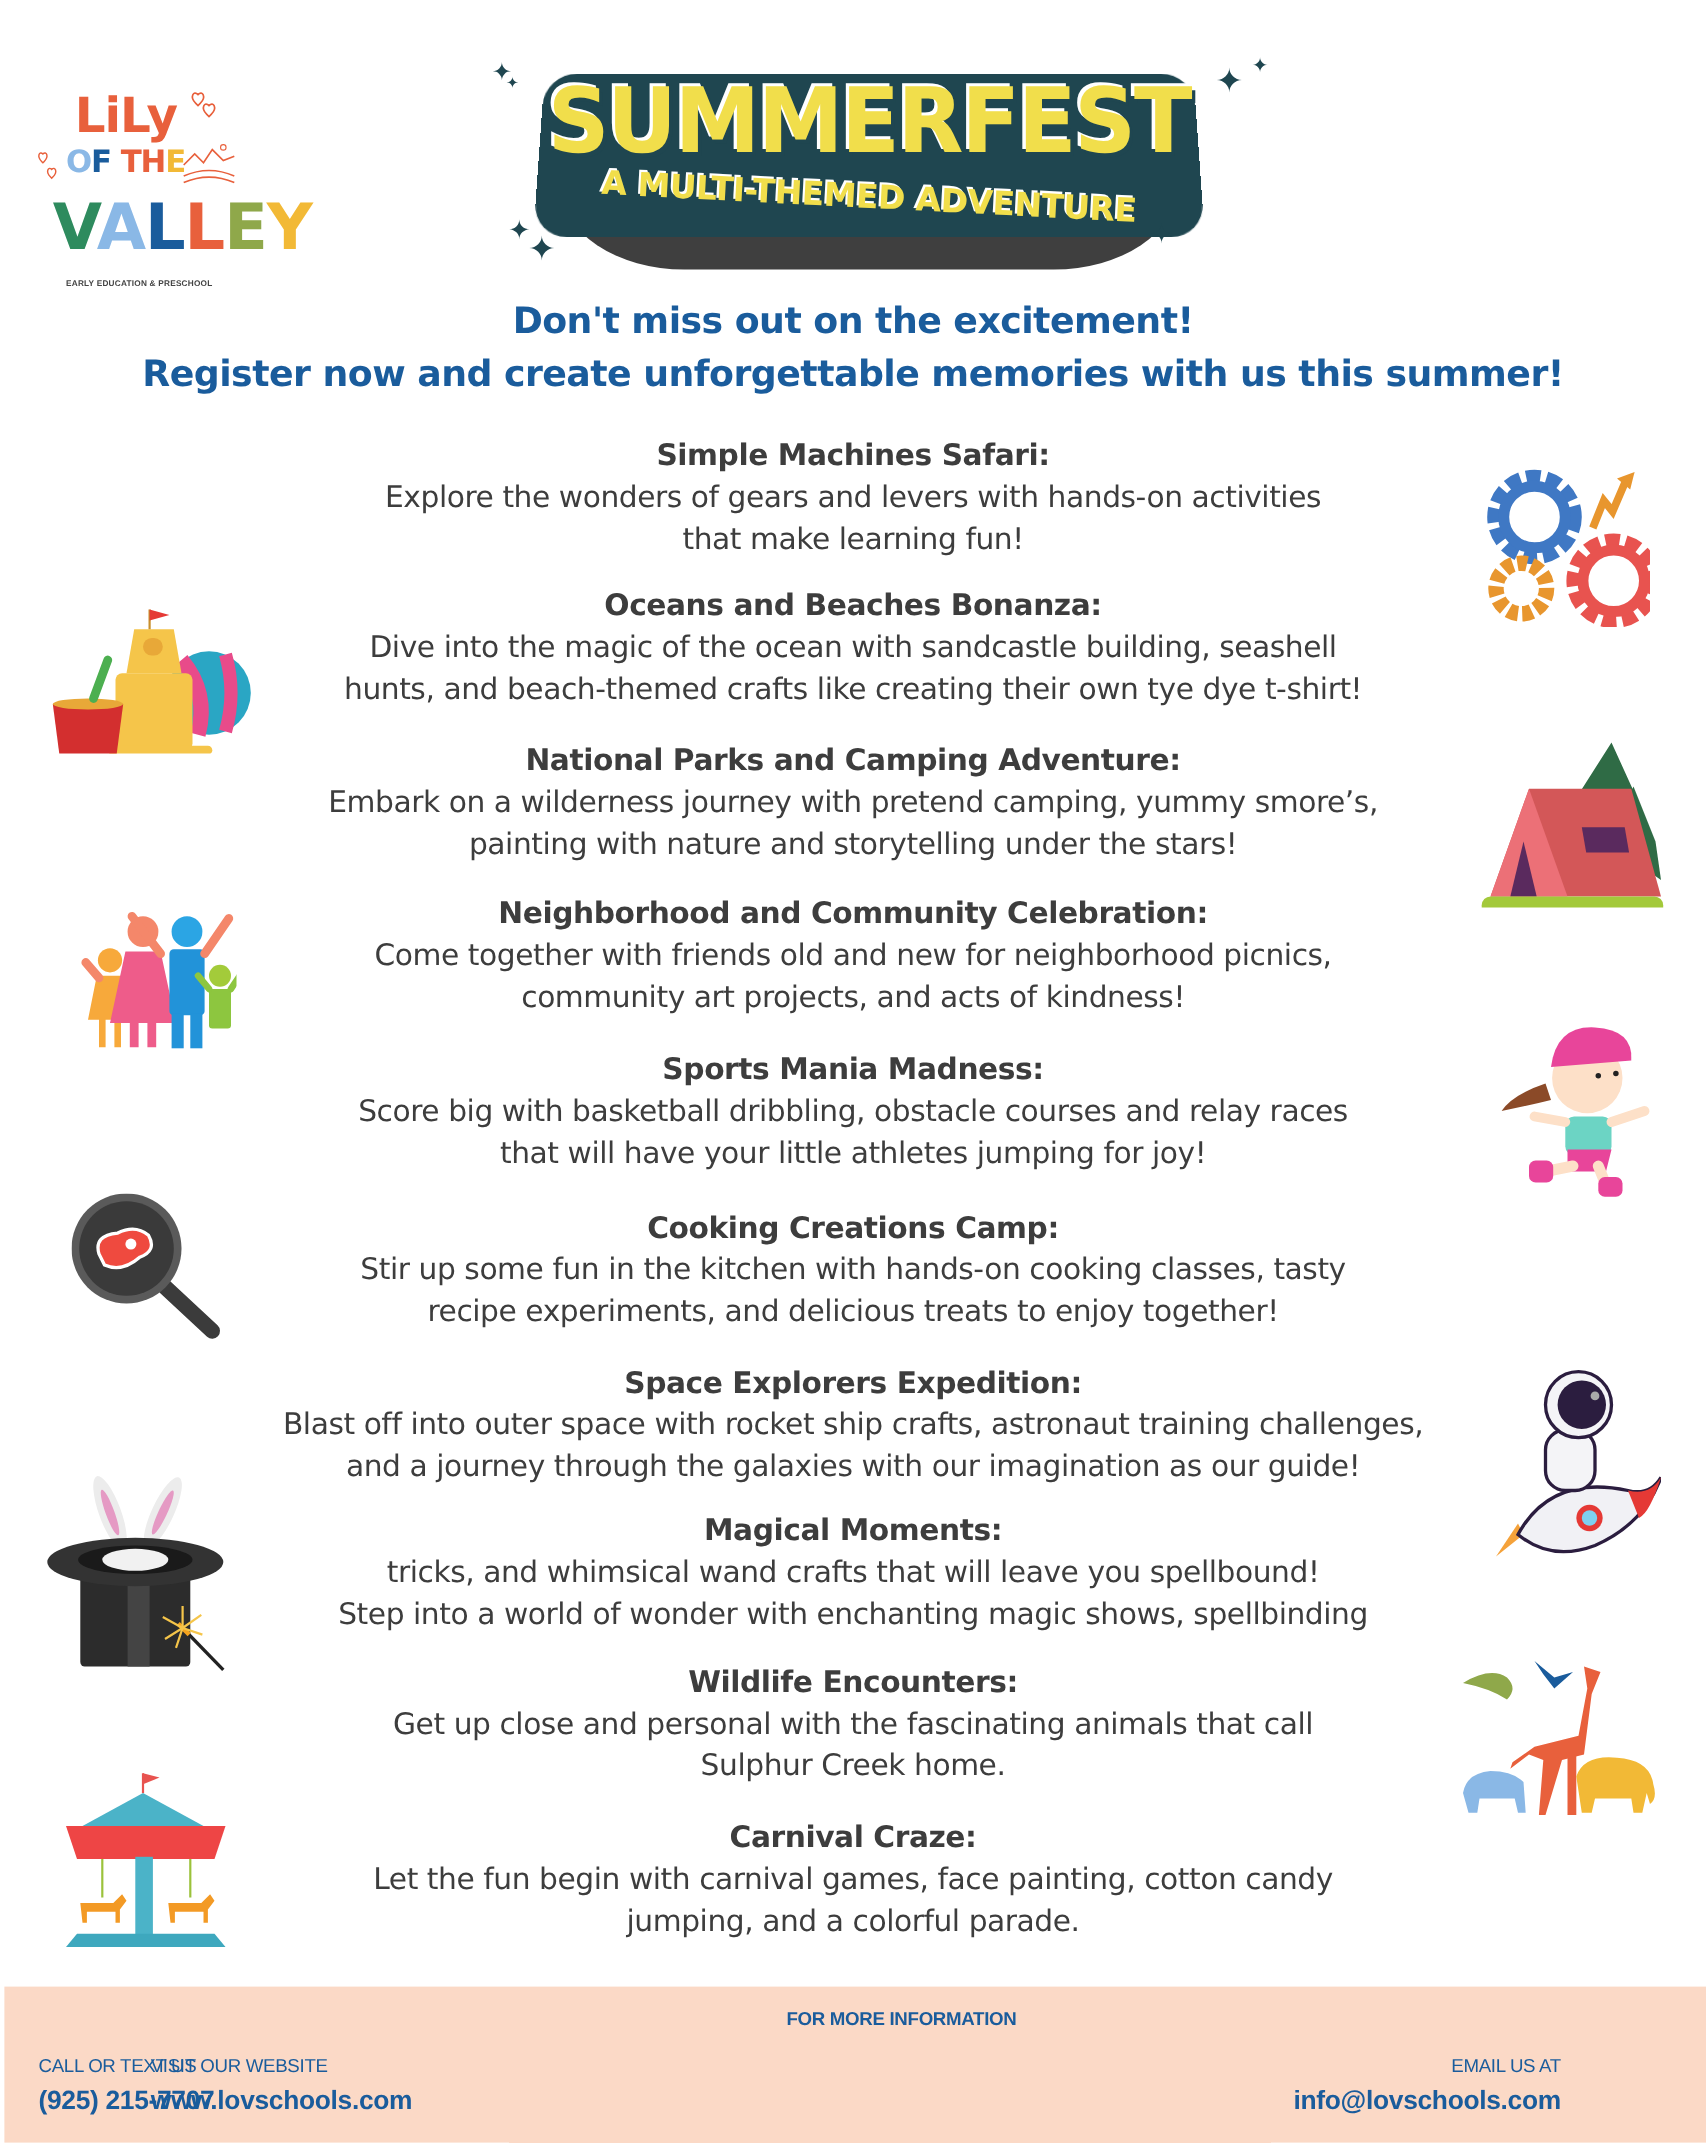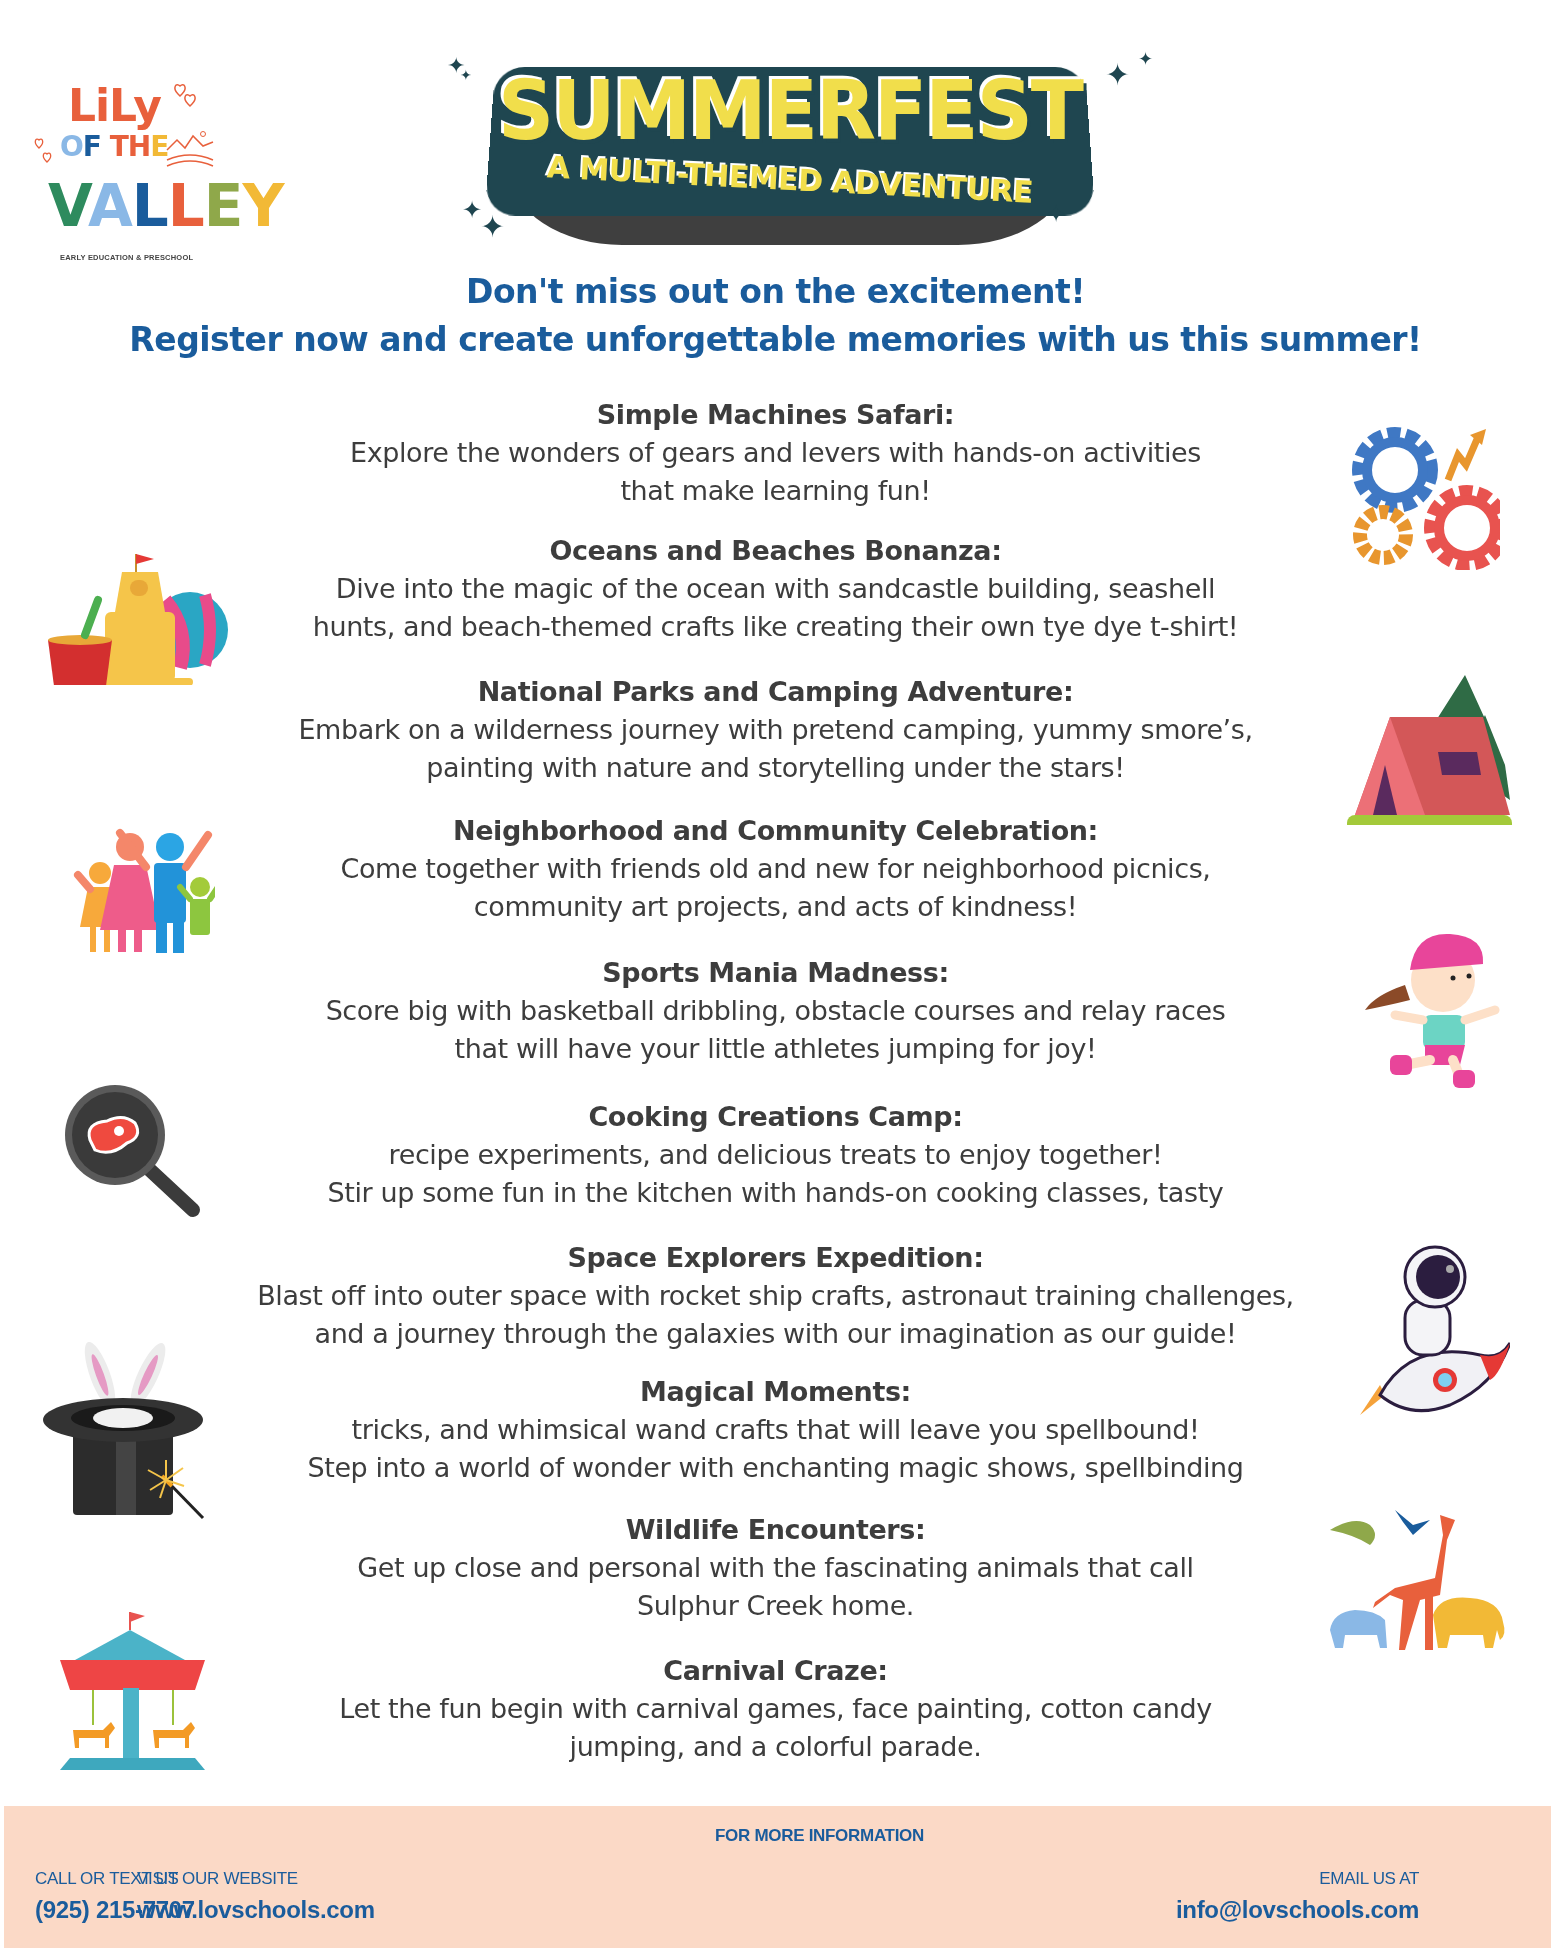--- a/index.html
+++ b/index.html
@@ -115,22 +115,22 @@
     <div class="theme-desc">Come together with friends old and new for neighborhood picnics,</div>
     <div class="theme-desc">community art projects, and acts of kindness!</div>
   </div>
   <div class="theme" style="top:558px;">
     <div class="theme-title">Sports Mania Madness:</div>
     <div class="theme-desc">Score big with basketball dribbling, obstacle courses  and relay races</div>
     <div class="theme-desc">that will have your little athletes jumping for joy!</div>
   </div>
   <div class="theme" style="top:702px;">
     <div class="theme-title">Cooking Creations Camp:</div>
+    <div class="theme-desc">Stir up some fun in the kitchen with hands-on cooking classes, tasty</div>
     <div class="theme-desc">recipe experiments, and delicious treats to enjoy together!</div>
-    <div class="theme-desc">Stir up some fun in the kitchen with hands-on cooking classes, tasty</div>
   </div>
   <div class="theme" style="top:843px;">
     <div class="theme-title">Space Explorers Expedition:</div>
     <div class="theme-desc">Blast off into outer space with rocket ship crafts, astronaut training challenges,</div>
     <div class="theme-desc">and a journey through the galaxies with our imagination as our guide!</div>
   </div>
   <div class="theme" style="top:977px;">
     <div class="theme-title">Magical Moments:</div>
     <div class="theme-desc">tricks, and whimsical wand crafts that will leave you spellbound!</div>
     <div class="theme-desc">Step into a world of wonder with enchanting magic shows, spellbinding</div>

